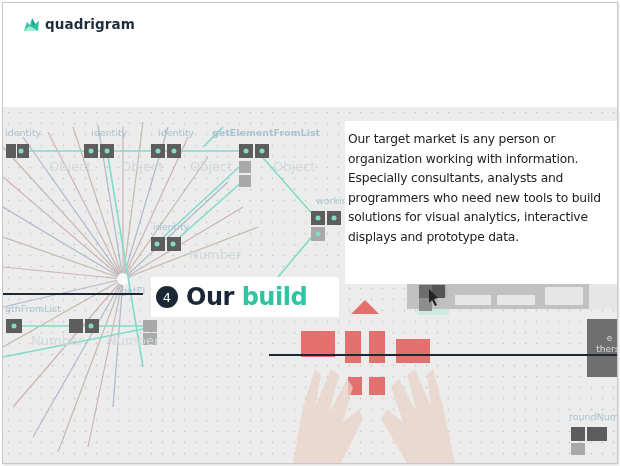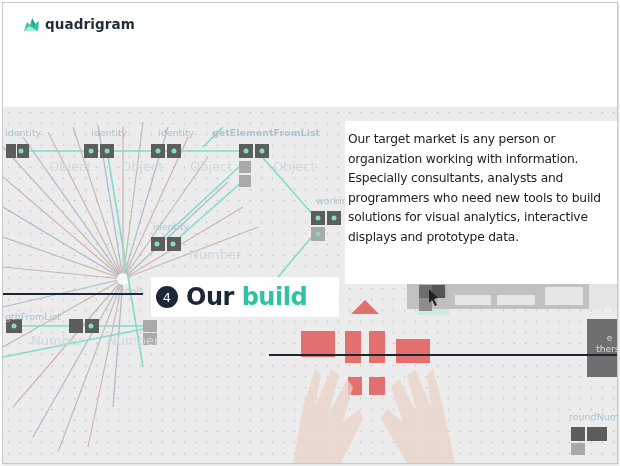--- a/index.html
+++ b/index.html
@@ -150,22 +150,22 @@
       <rect x="430" y="176" width="14" height="14" fill="#5a5a5a"></rect>
       <polygon points="426,180 426,194 430,190 434,196 436,195 432,189 437,188" fill="#222"></polygon>
     </svg>
 
     <span class="node-label" style="left:2px;top:20px;">identity</span>
     <span class="node-label" style="left:88px;top:20px;">identity</span>
     <span class="node-label" style="left:155px;top:20px;">identity</span>
     <span class="node-label" style="left:209px;top:20px;font-weight:bold;">getElementFromList</span>
     <span class="node-label" style="left:150px;top:114px;">identity</span>
     <span class="node-label" style="left:313px;top:88px;">working</span>
-    <span class="node-label" style="left:118px;top:178px;">tools</span>
-    <span class="node-label" style="left:2px;top:196px;margin-top:8px;">gthFromList</span>
+    <span class="node-label" style="left:118px;top:178px;">getEl</span>
+    <span class="node-label" style="left:2px;top:196px;">gthFromList</span>
     <span class="node-label" style="left:566px;top:304px;">roundNuml</span>
 
     <span class="node-sub" style="left:46px;top:52px;">Object</span>
     <span class="node-sub" style="left:118px;top:52px;">Object</span>
     <span class="node-sub" style="left:187px;top:52px;">Object</span>
     <span class="node-sub" style="left:270px;top:52px;">Object</span>
     <span class="node-sub" style="left:186px;top:140px;">Number</span>
     <span class="node-sub" style="left:28px;top:226px;">Number</span>
     <span class="node-sub" style="left:104px;top:226px;">Number</span>
     <span class="node-sub" style="left:452px;top:182px;">Object</span>

